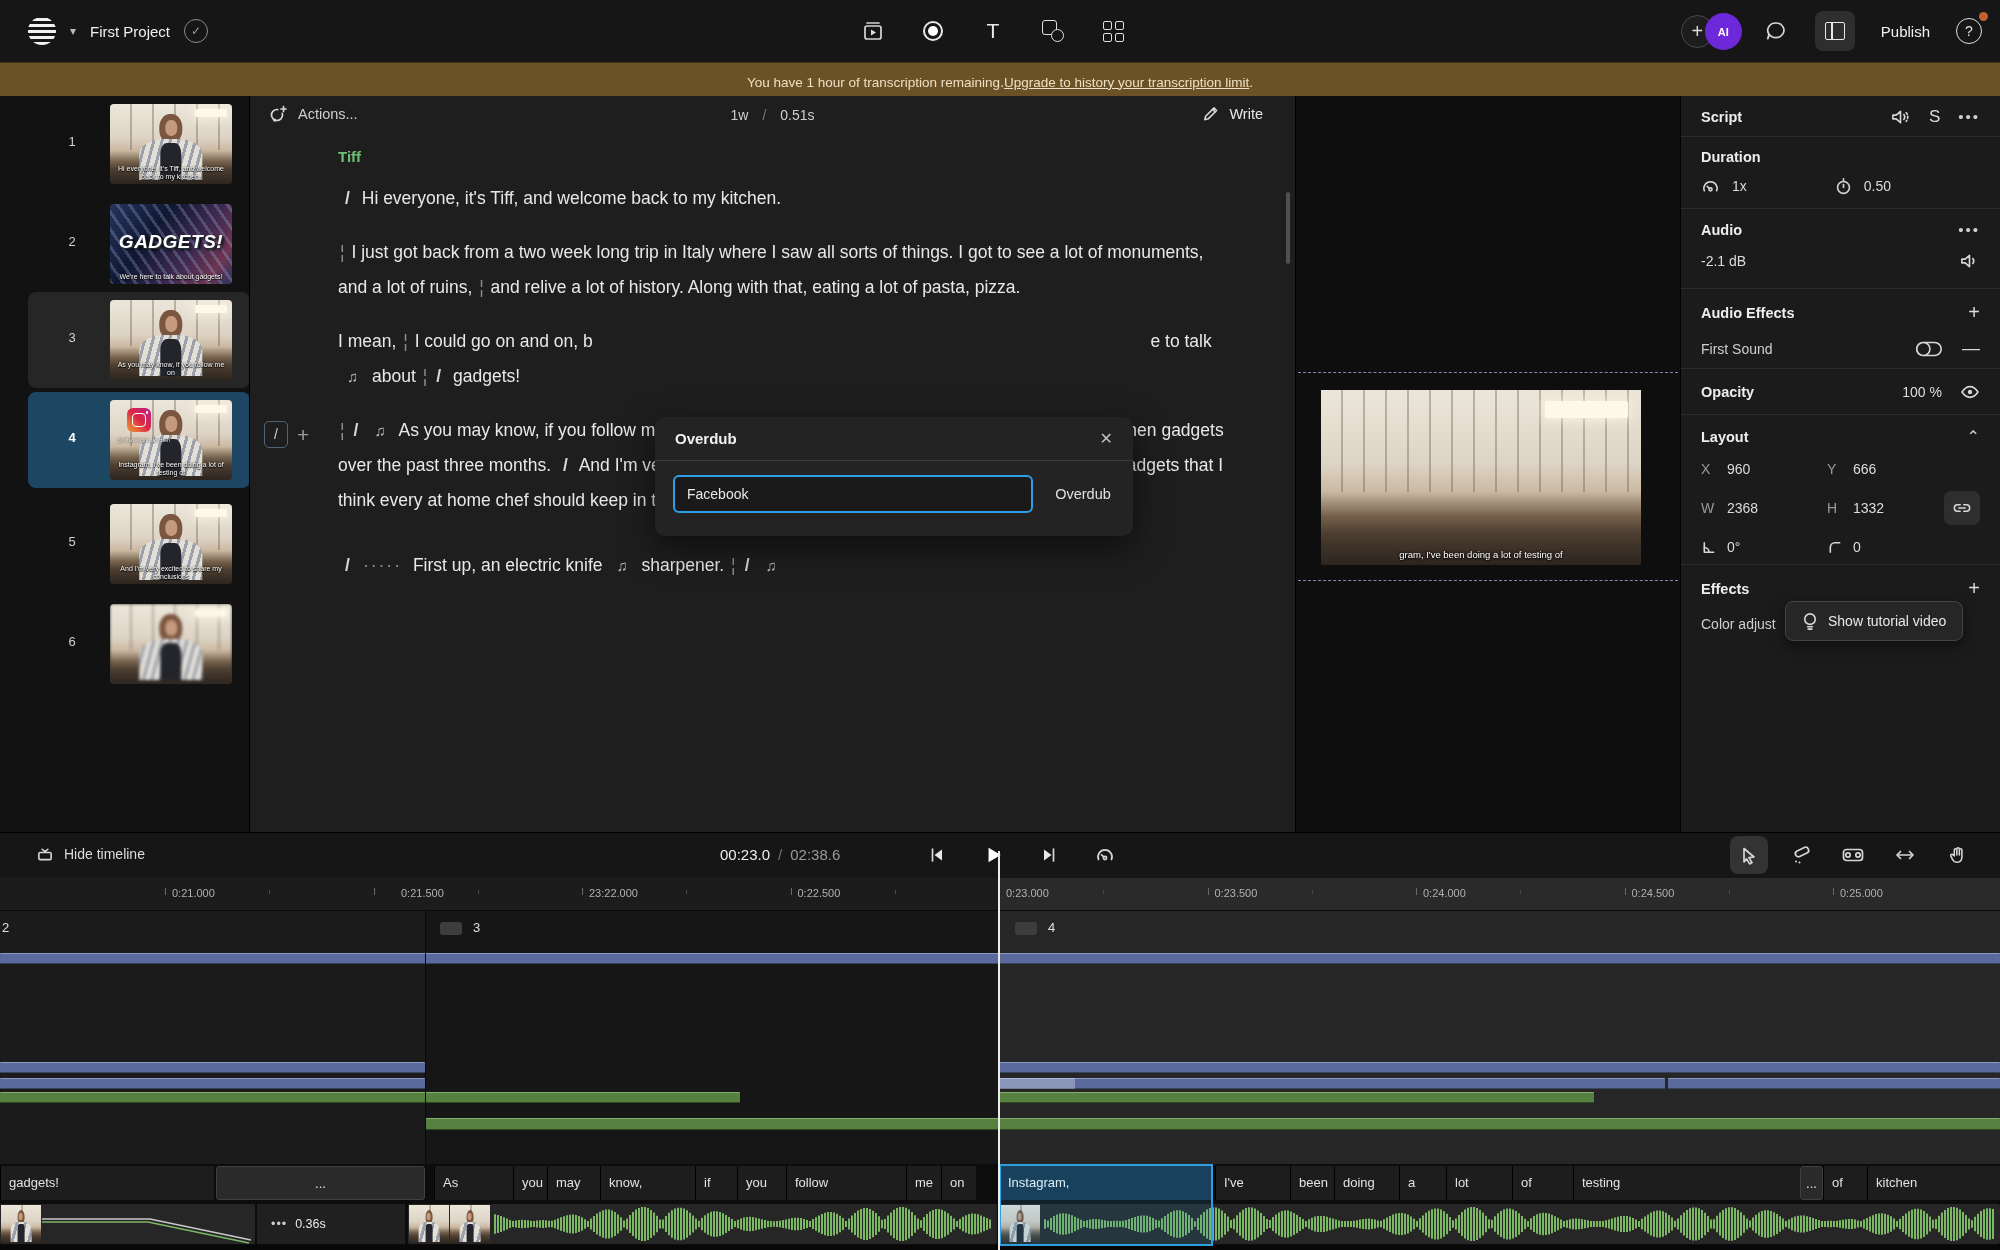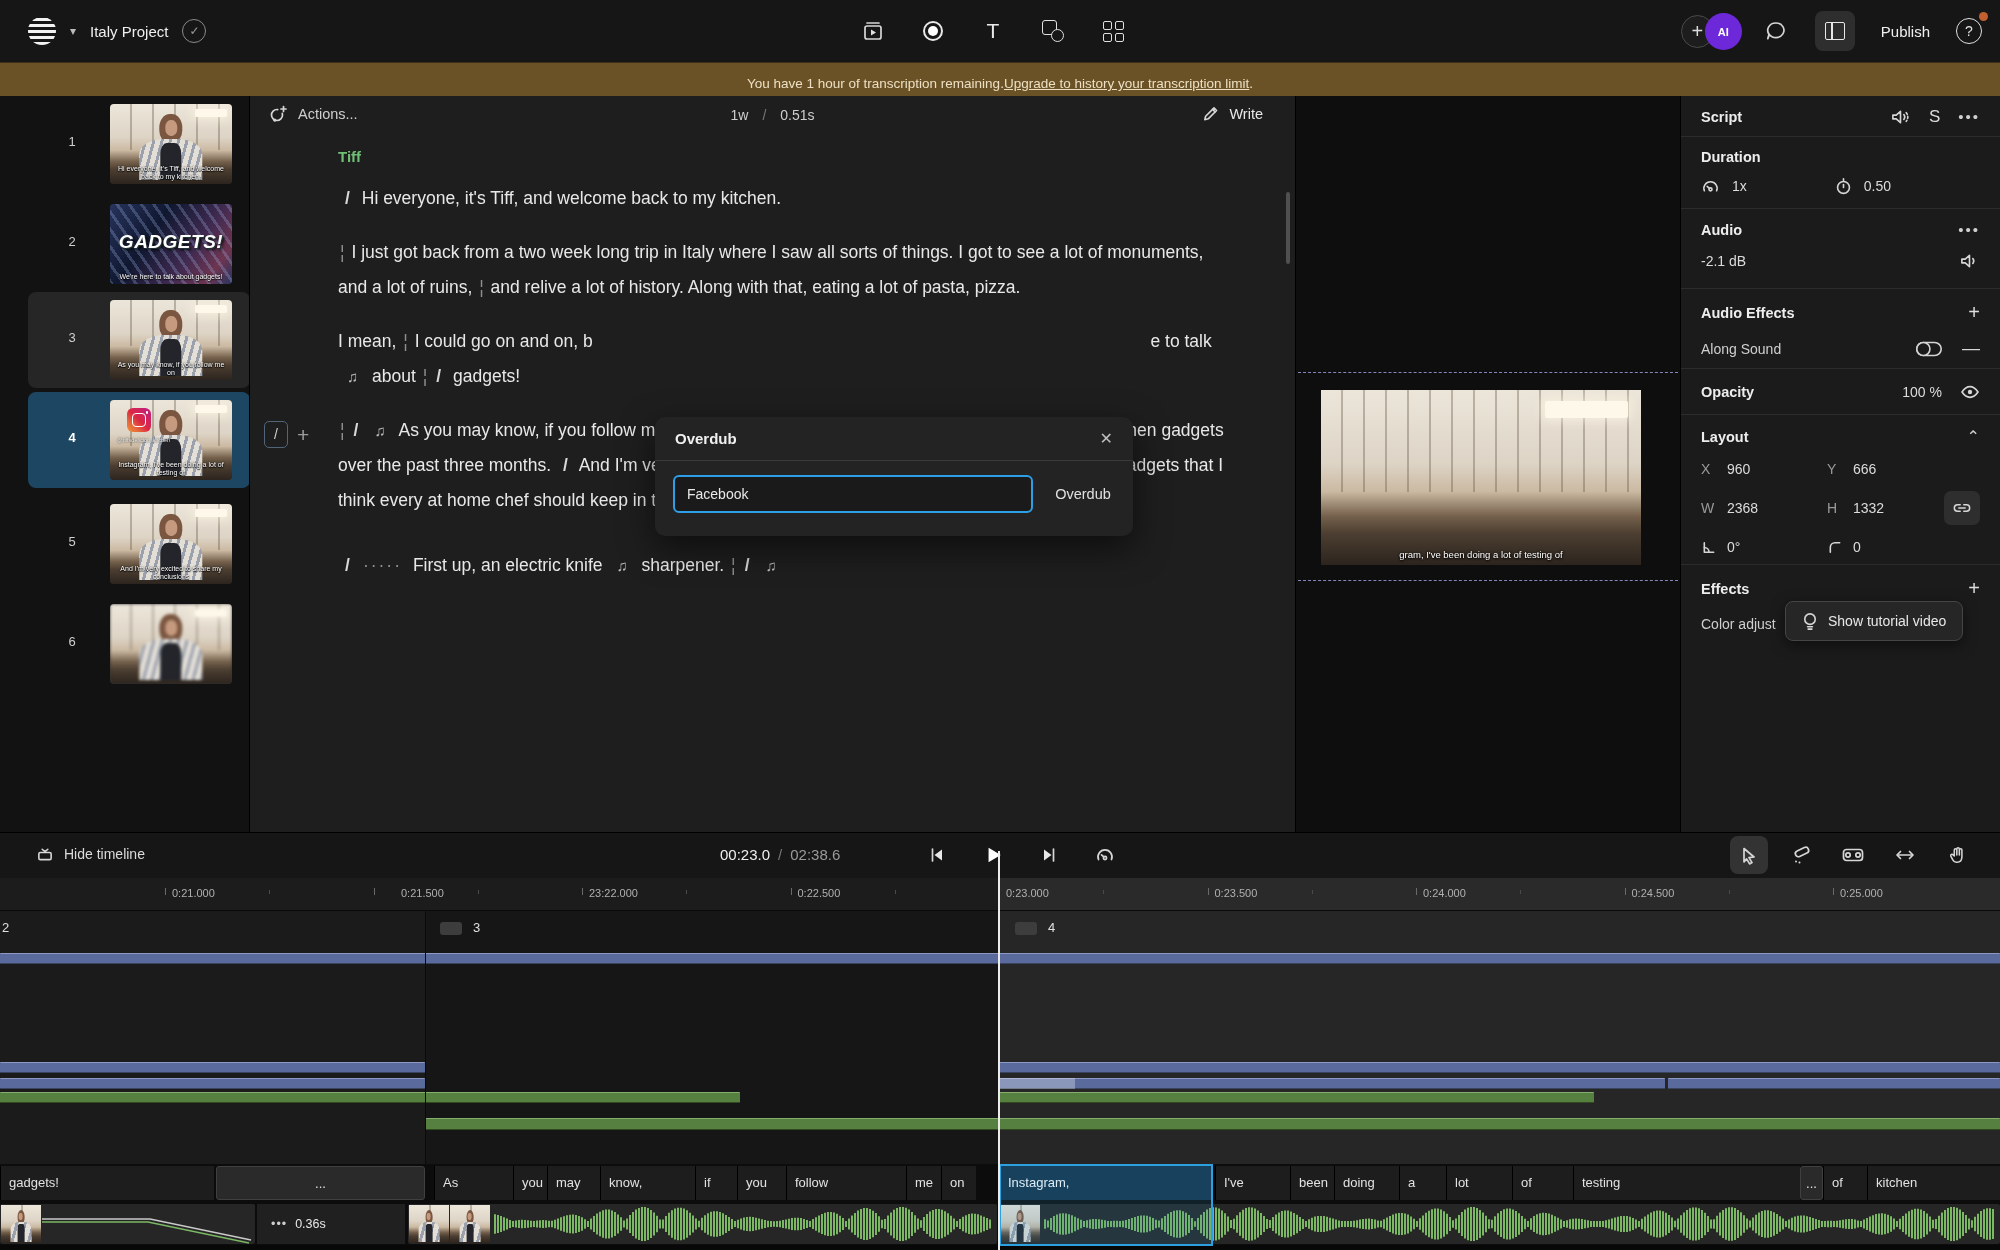--- a/index.html
+++ b/index.html
@@ -31,21 +31,21 @@
   .ai-av { position:absolute; left:24px; top:0; width:37px; height:37px; background:#6d28d9; border-radius:50%; display:flex; align-items:center; justify-content:center; font-size:11px; font-weight:bold; color:#fff; }
   .panelbtn { width:40px; height:40px; background:#2e2e2e; border-radius:8px; display:flex; align-items:center; justify-content:center; }
   .panelbtn .pic { width:20px; height:18px; border:1.8px solid #e8e8e8; border-radius:2px; position:relative; }
   .panelbtn .pic::after { content:""; position:absolute; left:5px; top:0; bottom:0; width:1.8px; background:#e8e8e8; }
   .publish { font-size:15px; color:#efefef; }
   .helpwrap { position:relative; }
   .helpbtn { width:26px; height:26px; border:1.8px solid #e0e0e0; border-radius:50%; display:flex; align-items:center; justify-content:center; font-size:14px; color:#e0e0e0; }
   .helpdot { position:absolute; right:-6px; top:-6px; width:9px; height:9px; border-radius:50%; background:#c4602f; }
 
   
-  #banner { position:absolute; left:0; top:62px; width:2000px; height:44px; background:#6b5226; border-top:1px solid #3c2f17; border-bottom:2px solid #0ea5e9;
+  #banner { position:absolute; left:0; top:62px; width:2000px; height:44px; background:#6b5226; border-top:1px solid #3c2f17; border-bottom:5px solid #0ea5e9;
             display:flex; align-items:center; justify-content:center; font-size:13.5px; color:#ecdfc3; }
   #banner a { color:#ecdfc3; text-decoration:underline; cursor:pointer; }
 
   
   #main { position:absolute; left:0; top:96px; width:2000px; height:736px; }
   #scenes { position:absolute; left:0; top:0; width:250px; height:736px; background:#121212; border-right:1px solid #000; overflow:hidden; }
   #editor { position:absolute; left:250px; top:0; width:1045px; height:736px; background:#1e1e1e; }
   #preview { position:absolute; left:1295px; top:0; width:385px; height:736px; background:#0e0e0e; border-left:1px solid #000; }
   #inspector { position:absolute; left:1680px; top:0; width:320px; height:736px; background:#1b1b1b; border-left:1px solid #000; overflow:hidden; }
 
@@ -172,21 +172,21 @@
 
   .ic { stroke:#d6d6d6; fill:none; stroke-width:1.7; stroke-linecap:round; stroke-linejoin:round; }
 </style>
 </head>
 <body>
 
 <div id="topbar">
   <div class="left">
     <span class="logo"></span>
     <span class="chev">▾</span>
-    <span class="proj-title">Italy Project</span>
+    <span class="proj-title">First Project</span>
     <span class="sync">✓</span>
   </div>
   <div class="center">
     <span class="tbicon">
       <svg width="24" height="24" viewBox="0 0 24 24">
           <rect class="ic" x="4" y="7" width="16" height="13" rx="2"></rect>
           <line class="ic" x1="6" y1="4" x2="18" y2="4"></line>
           <path d="M10 10.5v6l5-3z" fill="#e0e0e0" stroke="none"></path>
         </svg>
     </span>
@@ -433,21 +433,21 @@
       </div>
     </div>
     <div class="sec" style="height:80px; padding-top:12px;">
       <div class="irow">
         <span class="ilabel">Audio Effects</span>
         <span class="iright">
             <span class="plusic">+</span>
           </span>
       </div>
       <div class="irow" style="margin-top:14px;">
-        <span class="ival" style="color:#cfcfcf;">Along Sound</span>
+        <span class="ival" style="color:#cfcfcf;">First Sound</span>
         <span class="iright">
           <span>
             <svg width="30" height="20" viewBox="0 0 32 20">
                 <rect class="ic" x="3" y="3" width="26" height="14" rx="7"></rect>
                 <circle cx="10" cy="10" r="7" fill="#1b1b1b" stroke="#d6d6d6" stroke-width="1.7"></circle>
               </svg>
           </span>
           <span style="color:#d6d6d6; font-size:18px;">—</span>
         </span>
       </div>

